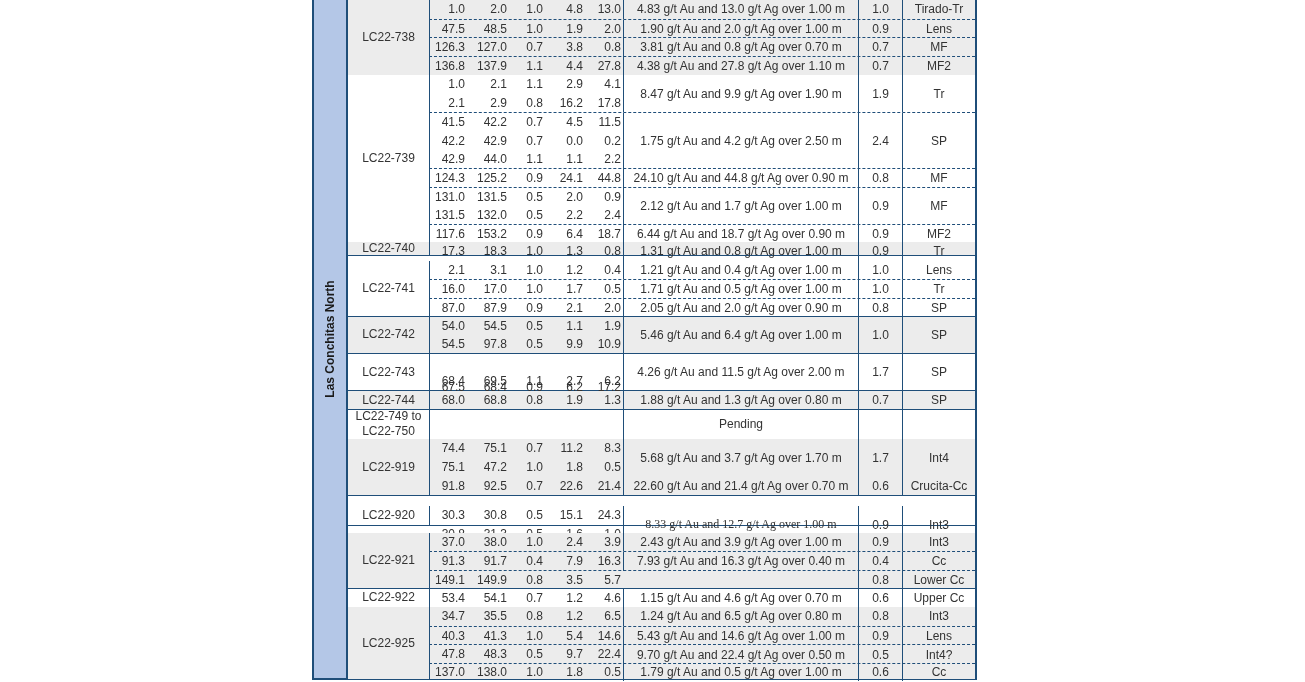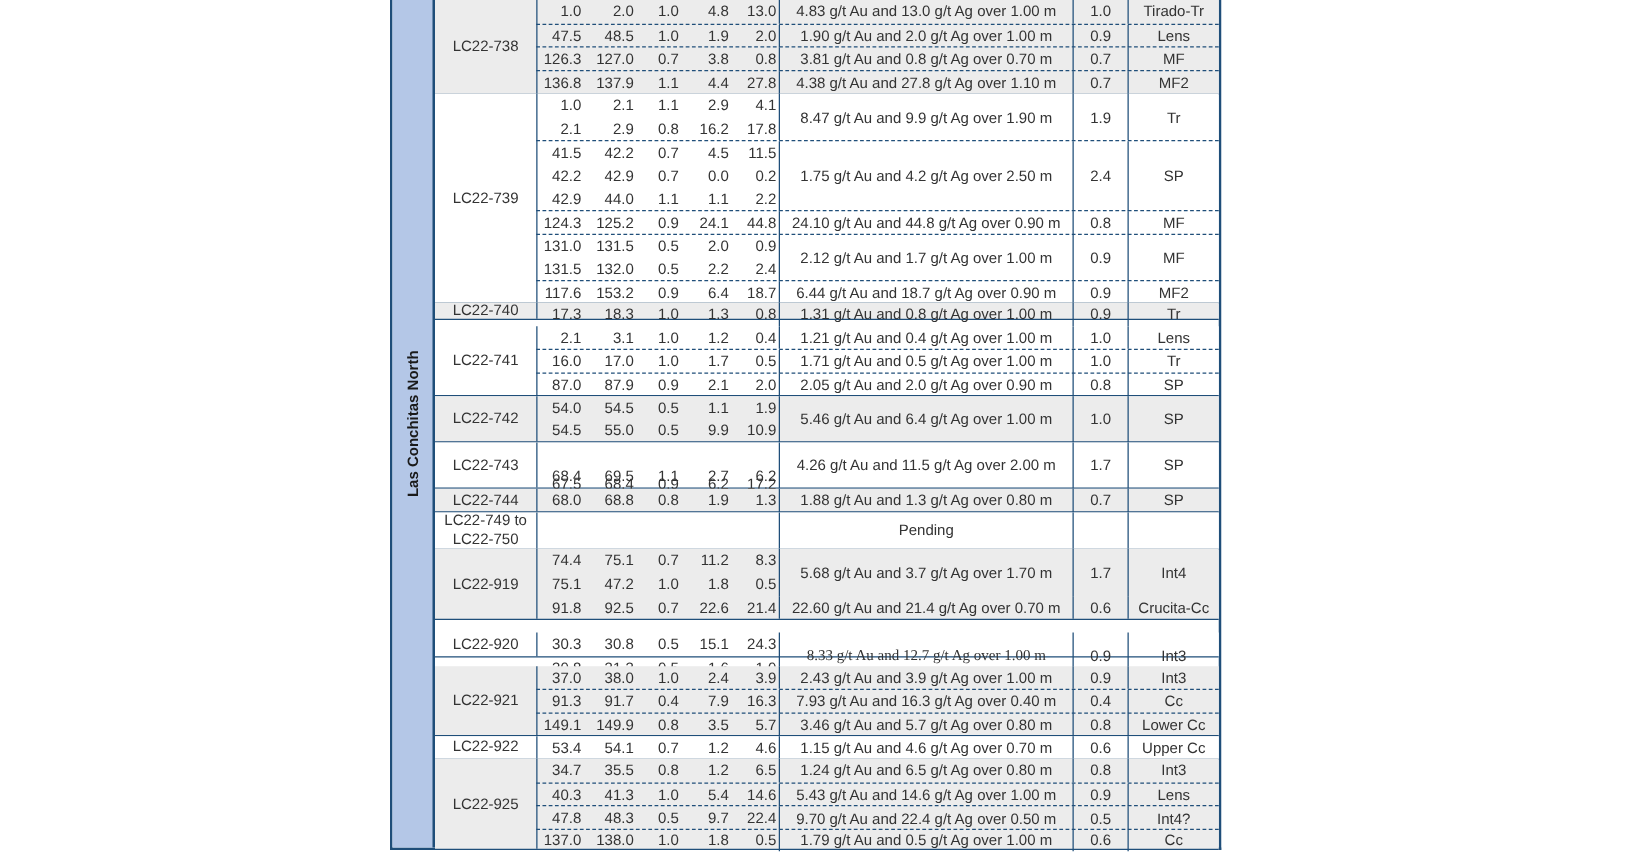--- a/index.html
+++ b/index.html
@@ -270,21 +270,21 @@
           <div class="nums-col">
             <div class="line" style="top: 0px;">
               <span class="num c0">54.0</span>
               <span class="num c1">54.5</span>
               <span class="num c2">0.5</span>
               <span class="num c3">1.1</span>
               <span class="num c4">1.9</span>
             </div>
             <div class="line" style="top: 18.6px;">
               <span class="num c0">54.5</span>
-              <span class="num c1">55.0</span>
+              <span class="num c1">97.8</span>
               <span class="num c2">0.5</span>
               <span class="num c3">9.9</span>
               <span class="num c4">10.9</span>
             </div>
           </div>
           <div class="res" style="top: 0px; height: 37.2px;">5.46 g/t Au and 6.4 g/t Ag over 1.00 m</div>
           <div class="tw" style="top: 0px; height: 37.2px;">1.0</div>
           <div class="zone" style="top: 0px; height: 37.2px;">SP</div>
         </div>
       </div>
@@ -434,21 +434,20 @@
         <div class="sub dash-top" style="top: 37.2px; height: 18.8px;">
           <div class="nums-col">
             <div class="line" style="top: 0.0999999px;">
               <span class="num c0">149.1</span>
               <span class="num c1">149.9</span>
               <span class="num c2">0.8</span>
               <span class="num c3">3.5</span>
               <span class="num c4">5.7</span>
             </div>
           </div>
-          <div class="res" style="top: 0px; height: 18.8px;">3.46 g/t Au and 5.7 g/t Ag over 0.80 m</div>
           <div class="tw" style="top: 0px; height: 18.8px;">0.8</div>
           <div class="zone" style="top: 0px; height: 18.8px;">Lower Cc</div>
         </div>
       </div>
       <div class="group white" style="top: 588.6px; height: 19.1px;">
         <div class="hole">LC22-922</div>
         <div class="sub" style="top: 0px; height: 18.6px;">
           <div class="nums-col">
             <div class="line" style="top: 0px;">
               <span class="num c0">53.4</span>

